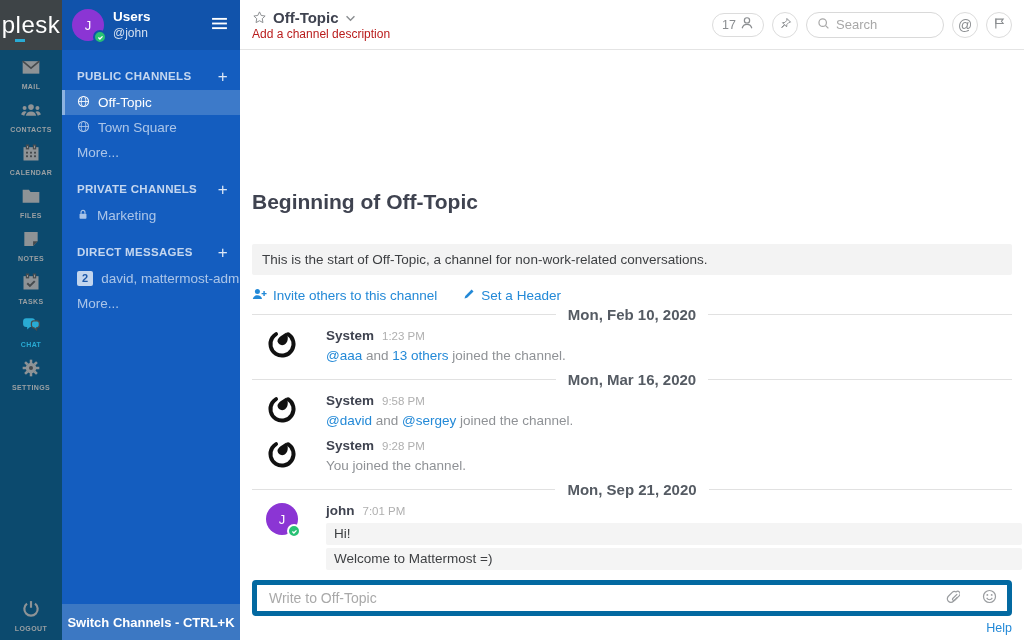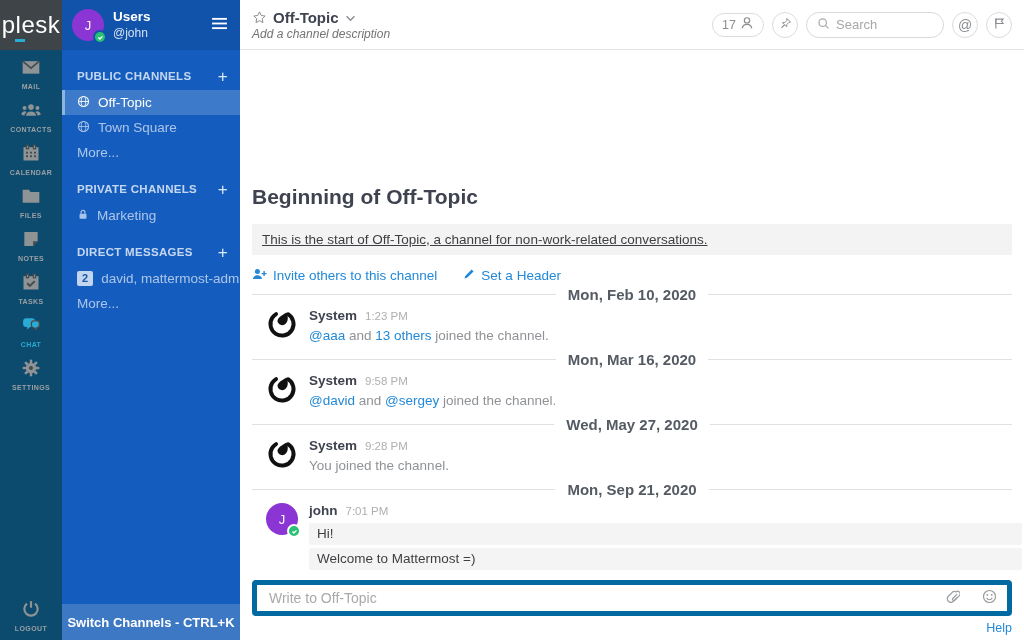--- a/index.html
+++ b/index.html
@@ -49,43 +49,43 @@
                 font-size:13px; font-weight:bold; color:#fff; flex-shrink:0; cursor:pointer; }
 
   
   .main { flex:1; min-width:0; display:flex; flex-direction:column; }
   .main-header { height:50px; border-bottom:1px solid #e4e4e4; display:flex; align-items:center; padding:0 12px; flex-shrink:0; }
   .title-block { display:flex; flex-direction:column; gap:1px; }
   .title-row { display:flex; align-items:center; gap:6px; cursor:pointer; }
   .star-ico { color:#8a8d90; display:flex; }
   .chan-title { font-size:15px; font-weight:bold; color:#3f4350; }
   .chev { color:#8a8d90; display:flex; margin-top:2px; }
-  .chan-desc { font-size:12px; color:#737373; cursor:pointer;font-style:italic; }
+  .chan-desc { font-size:12px; color:#b91c1c; cursor:pointer; }
   .header-controls { margin-left:auto; display:flex; align-items:center; gap:8px; color:#8a8d90; }
   .member-pill { height:24px; border:1px solid #dcdcdc; border-radius:13px; display:flex; align-items:center;
                  gap:4px; padding:0 9px; font-size:12.5px; cursor:pointer; }
   .circle-btn { width:26px; height:26px; border:1px solid #dcdcdc; border-radius:50%;
                 display:flex; align-items:center; justify-content:center; cursor:pointer; font-size:14px; }
   .search-box { width:138px; height:26px; border:1px solid #d9d9d9; border-radius:14px;
                 display:flex; align-items:center; gap:6px; padding:0 10px; }
   .search-box input { border:none; outline:none; width:100%; font-size:13px; color:#555; background:transparent; }
   .search-box input::placeholder { color:#a8a8a8; }
 
   .scroll { flex:1; overflow:hidden; display:flex; flex-direction:column; padding:0 12px; }
   .channel-intro { margin-top:auto; }
   .intro-heading { font-size:21px; font-weight:bold; color:#3f4350; }
-  .intro-box { margin-top:15px; background:#f3f3f3; border-radius:2px; padding:8px 10px; font-size:13.5px; color:#3d3f42;text-decoration:underline; }
+  .intro-box { margin-top:30px; background:#f3f3f3; border-radius:2px; padding:8px 10px; font-size:13.5px; color:#3d3f42; }
   .intro-links { margin-top:13px; display:flex; gap:26px; }
   .intro-link { display:flex; align-items:center; gap:6px; color:#2389d7; font-size:13.5px; cursor:pointer; }
 
   .divider { display:flex; align-items:center; height:16px; margin:3px 0 1px; }
   .divider .line { flex:1; height:1px; background:#e1e1e1; }
   .divider .date { margin:0 12px; font-size:15px; font-weight:bold; color:#555b63; }
 
-  .msg { display:flex; gap:11px; padding:5px 0 4px 14px; }
+  .msg { display:flex; gap:28px; padding:5px 0 4px 14px; }
   .msg-avatar { width:32px; height:32px; flex-shrink:0; }
   .msg-body { flex:1; min-width:0; }
   .msg-head { display:flex; align-items:baseline; gap:8px; height:17px; }
   .msg-user { font-size:13.5px; font-weight:bold; color:#3f4350; cursor:pointer; }
   .msg-time { font-size:11.5px; color:#afafaf; }
   .msg-text { margin-top:3px; font-size:13.5px; color:#8f9296; line-height:16px; }
   .mention { color:#2389d7; cursor:pointer; }
   .line-box { background:#f4f4f4; border-radius:2px; margin:3px -10px 0 0; padding:3px 8px;
               font-size:13.5px; color:#3d3f42; line-height:16px; }
 
@@ -397,25 +397,20 @@
         <div class="msg-head">
           <span class="msg-user">System</span>
           <span class="msg-time">9:58 PM</span>
         </div>
         <div class="msg-text">
           <span class="mention">@david</span><span> and </span><span class="mention">@sergey</span><span> joined the channel.</span>
         </div>
       </div>
     </div>
 
-    <div class="divider">
-      <div class="line"></div>
-      <span class="date">Wed, May 27, 2020</span>
-      <div class="line"></div>
-    </div>
 
     <div class="msg">
       <div class="msg-avatar">
         <svg viewBox="0 0 36 36" width="32" height="32">
             <circle cx="18" cy="18" r="13" fill="none" stroke="#111" stroke-width="4.4" stroke-linecap="round" stroke-dasharray="67 14.7" transform="rotate(-58 18 18)"></circle>
             <path d="M23 5 C 25.5 10, 25 16, 21 18.5 C 17.5 20.5, 13.5 18.5, 13 15 C 12.5 11.5, 16.5 9, 23 5 Z" fill="#111"></path>
           </svg>
       </div>
       <div class="msg-body">
         <div class="msg-head">

